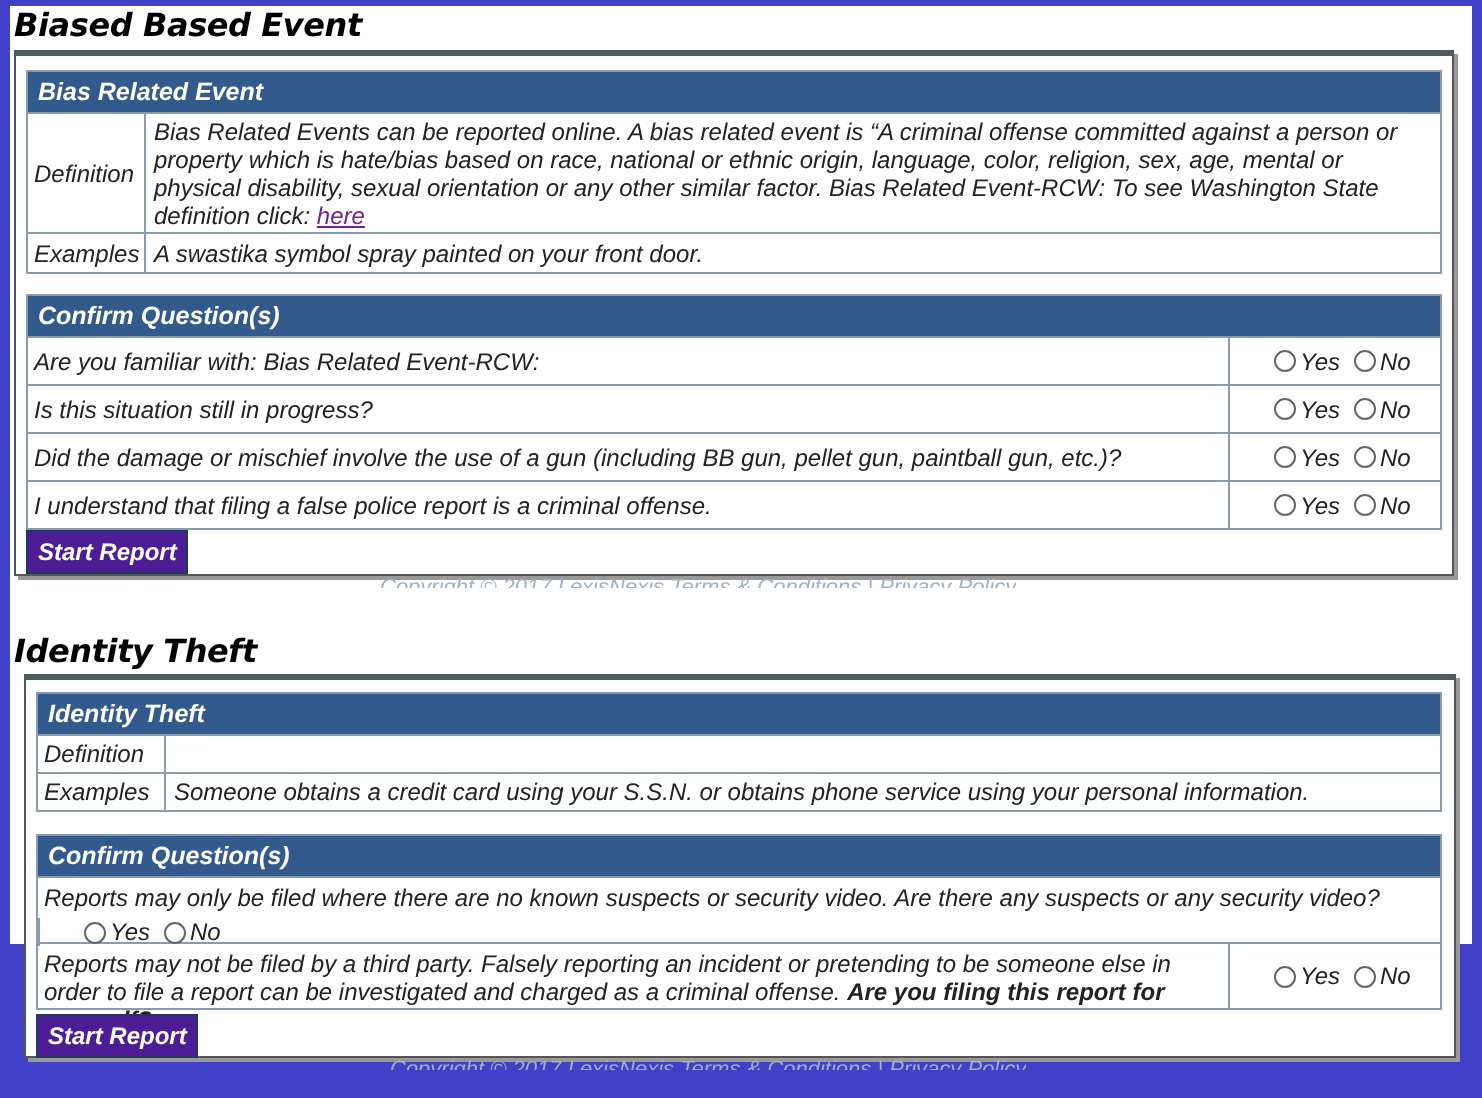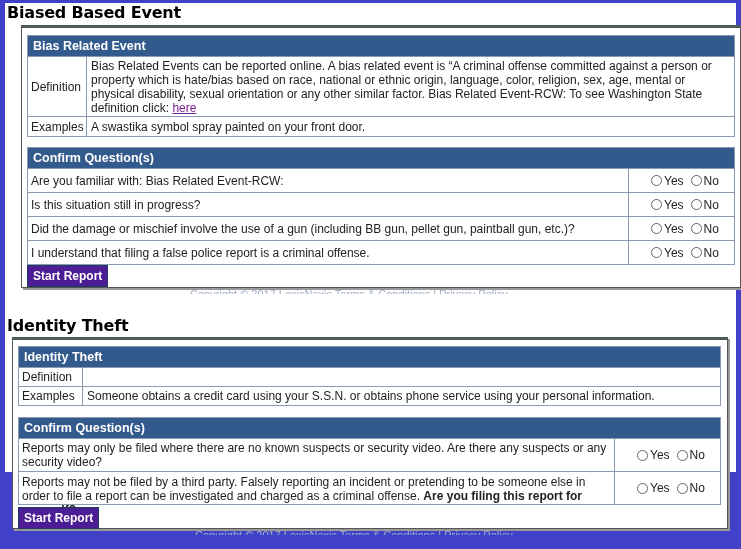--- a/index.html
+++ b/index.html
@@ -9,20 +9,21 @@
     font-family: "Liberation Sans", sans-serif;
     font-size: 12px;
     color: #222;
     position: relative;
   }
   .canvas {
     position: absolute;
     left: 5px; top: 3px;
     width: 731px; height: 469px;
     background: #ffffff;
+    font-style: italic;
   }
   .section-title {
     position: absolute;
     font-family: "DejaVu Sans", sans-serif;
     font-weight: bold;
     font-size: 16px;
     color: #000;
     letter-spacing: -0.2px;
   }
   .panel {
@@ -110,21 +111,21 @@
     line-height: 11px;
   }
 </style>
 </head>
 <body>
 
 <div class="canvas">
 
   <div class="section-title" style="left:2px; top:0px;">Biased Based Event</div>
 
-  <div class="panel" style="left:16px; top:22px; width:720px; height:263px;">
+  <div class="panel" style="left:2px; top:22px; width:720px; height:263px;">
 
     <div class="tbl" style="left:5px; top:7px; width:708px;">
       <div class="tbl-head">Bias Related Event</div>
       <div class="row" style="height:60px;">
         <div class="cell-label">Definition</div>
         <div class="cell-value">
           <span>Bias Related Events can be reported online. A bias related event is “A criminal offense committed against a person or property which is hate/bias based on race, national or ethnic origin, language, color, religion, sex, age, mental or physical disability, sexual orientation or any other similar factor. Bias Related Event-RCW: To see Washington State definition click:</span>
           <span class="link">here</span>
         </div>
       </div>
@@ -209,21 +210,21 @@
       </div>
       <div class="row" style="height:19px;">
         <div class="cell-label" style="width:64px;">Examples</div>
         <div class="cell-value" style="display:flex;align-items:center;">Someone obtains a credit card using your S.S.N. or obtains phone service using your personal information.</div>
       </div>
     </div>
 
     <div class="tbl" style="left:5px; top:77px; width:703px;">
       <div class="tbl-head">Confirm Question(s)</div>
 
-      <div class="q-row" style="height:33px;">
+      <div class="q-row" style="height:33px;flex-direction:column;">
         <div class="q-text">Reports may only be filed where there are no known suspects or security video. Are there any suspects or any security video?</div>
         <div class="q-radios" style="width:106px;">
           <span class="radio">
               <span class="radio-circle"></span>
               <span>Yes</span>
             </span>
           <span class="radio">
               <span class="radio-circle"></span>
               <span>No</span>
             </span>

